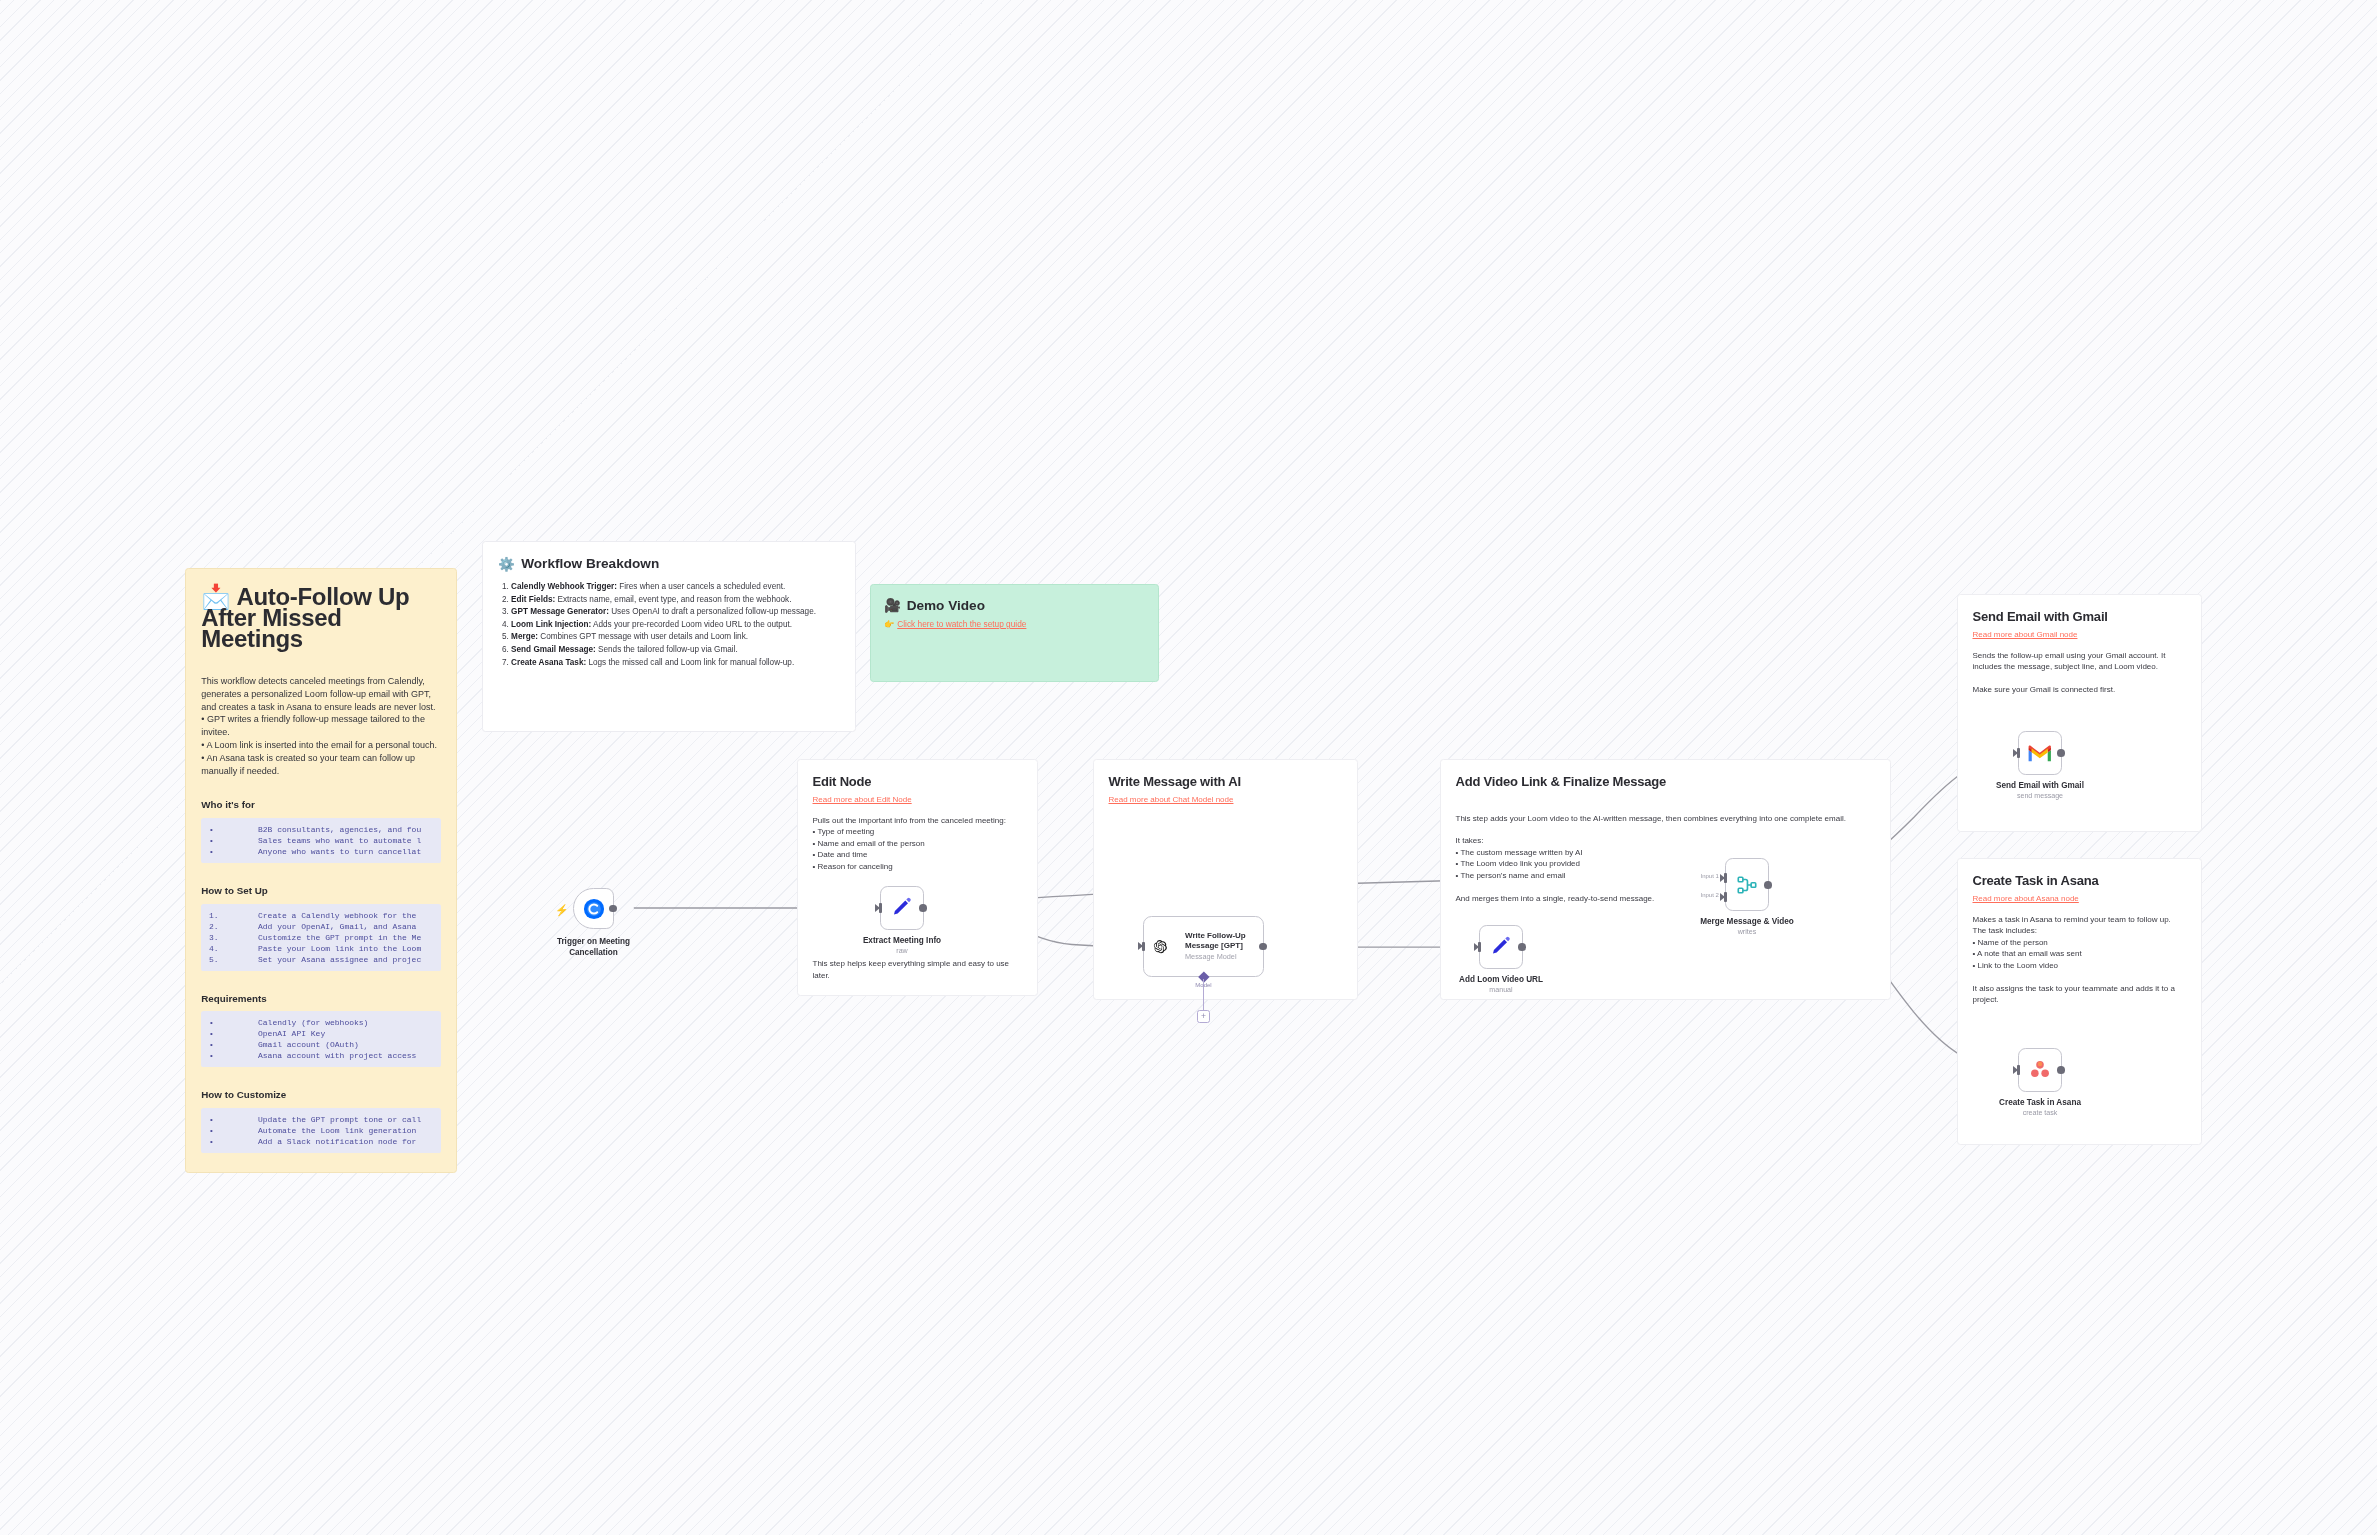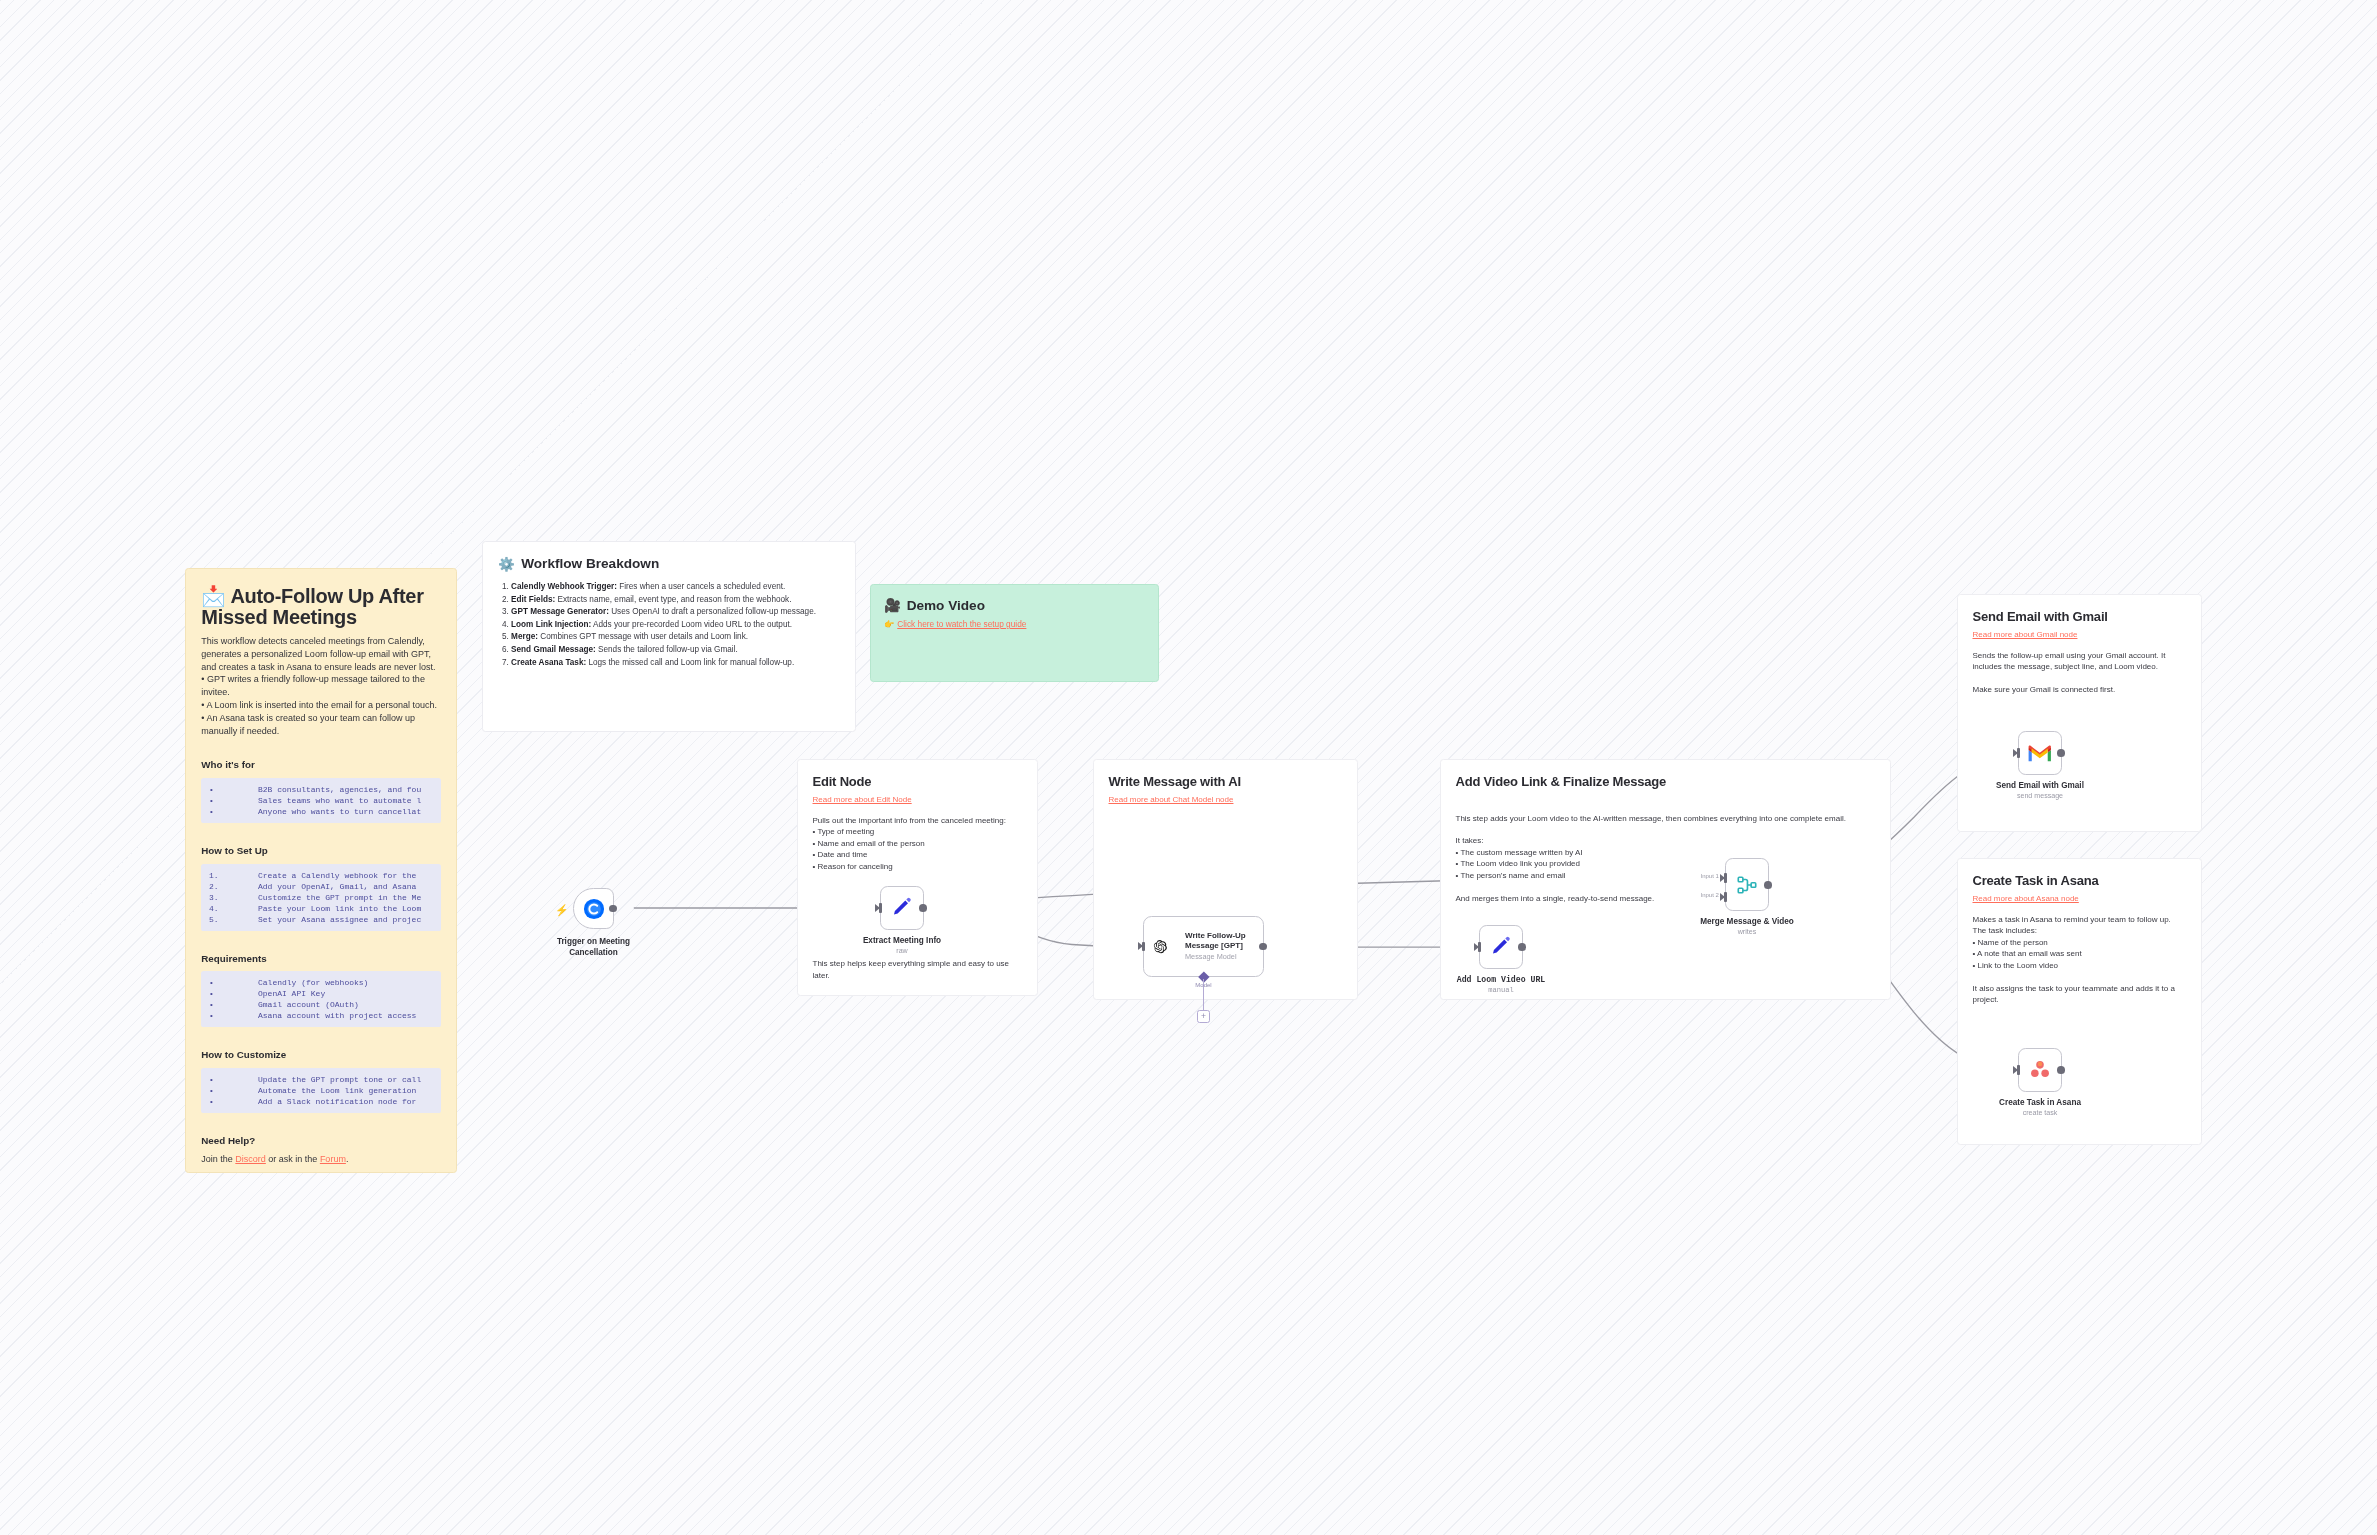--- a/index.html
+++ b/index.html
@@ -21,22 +21,22 @@
   .note{ position:absolute; border-radius:3.4px; }
 
   
   .sticky-yellow{
     left:185px; top:568px; width:272px; height:605px;
     background:#fdf0cd; border:0.9px solid #f3e3b8;
     padding:17px 15.3px 12px 15.3px;
     overflow:hidden;
   }
   .sticky-yellow h1{
-    font-size:20px; line-height:21px; font-weight:700; color:#2c2c31;
-    letter-spacing:-0.3px; margin-bottom:7px;
+    font-size:24px; line-height:21px; font-weight:700; color:#2c2c31;
+    letter-spacing:-0.3px; margin-bottom:26px;
   }
   .sticky-yellow p, .sticky-yellow li{
     font-size:9px; line-height:12.8px; color:#34343a;
   }
   .sticky-yellow .body p{ margin:0; }
   .sticky-yellow h2{
     font-size:9.8px; font-weight:700; color:#2c2c31;
     margin:22px 0 7.7px 0;
   }
   .codeblock{
@@ -359,21 +359,21 @@
   <div class="node" style="left:1479px; top:925px;">
     <div class="nbox" style="width:44px;height:44px;">
       <span class="in-arrow"></span>
       <span class="in-bar"></span>
       <svg width="24" height="24" viewBox="0 0 24 24">
         <path d="M4 18.5l.9-3.6L15.3 4.5l2.7 2.7L7.6 17.6 4 18.5z" fill="#2b2bdb"></path>
         <path d="M16.3 3.5l2.7 2.7 1.3-1.3a1.5 1.5 0 000-2.1l-.6-.6a1.5 1.5 0 00-2.1 0l-1.3 1.3z" fill="#6b6bf0"></path>
       </svg>
       <span class="port out"></span>
     </div>
-    <div class="nlabel" style="top:49px;font-family:Liberation Mono, monospace;">
+    <div class="nlabel" style="top:49px;">
       <div class="t">Add Loom Video URL</div>
       <div class="s">manual</div>
     </div>
   </div>
 
   <div class="node" style="left:1725px; top:858px;">
     <div class="nbox" style="width:44px;height:53px;">
       <span class="in-arrow" style="top:19px;"></span>
       <span class="in-bar" style="top:19px;"></span>
       <span class="in-arrow" style="top:38px;"></span>

